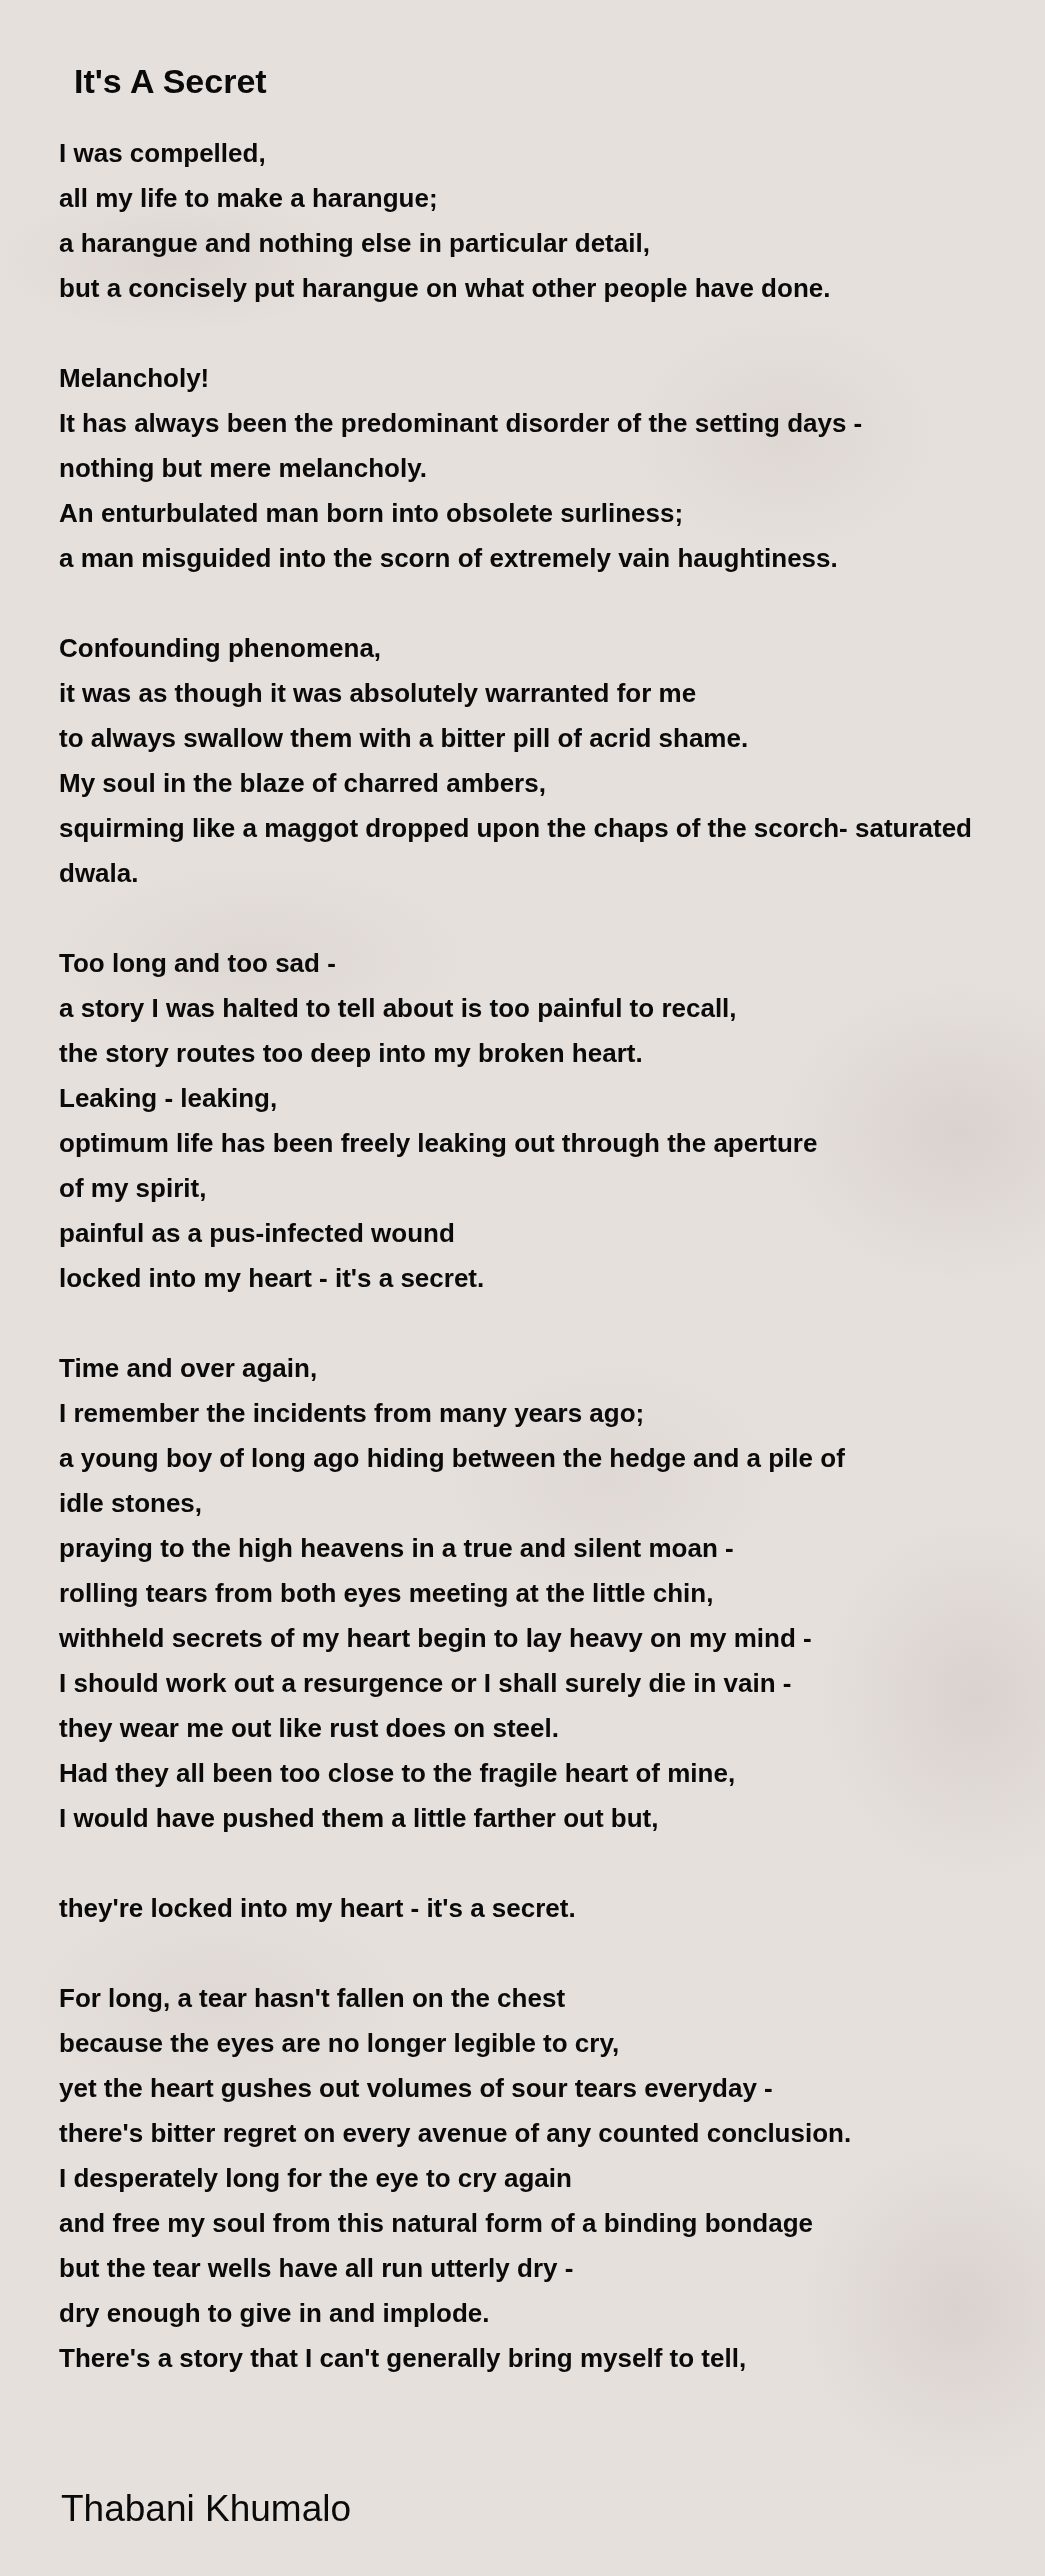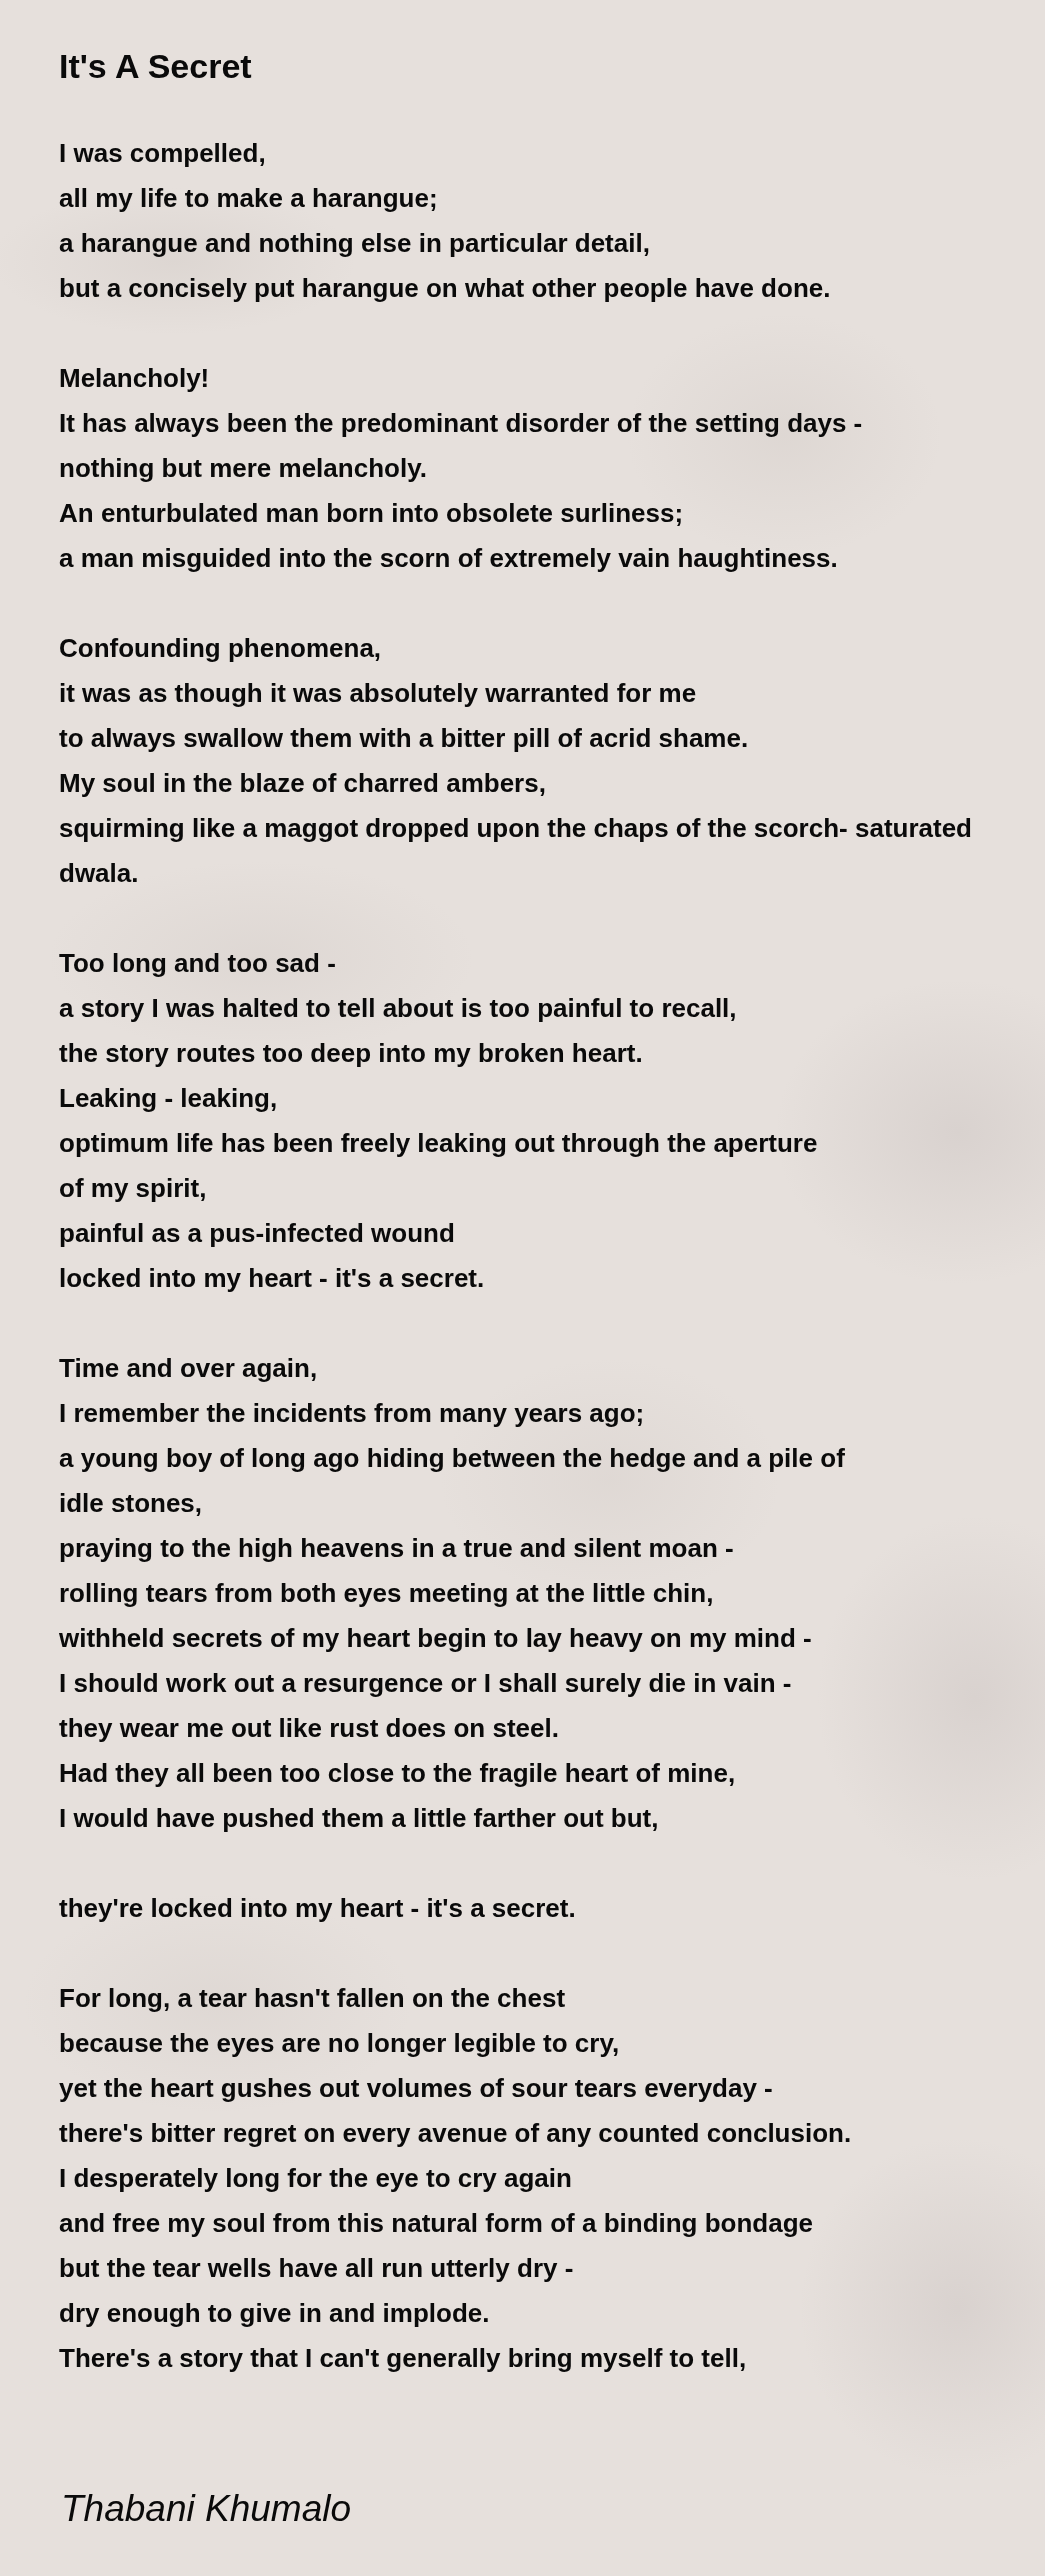--- a/index.html
+++ b/index.html
@@ -18,21 +18,21 @@
       radial-gradient(ellipse 226px 261px at 975px 1698px, rgba(170,160,160,0.22), transparent 70%),
       radial-gradient(ellipse 279px 157px at 218px 2003px, rgba(180,170,165,0.15), transparent 70%),
       radial-gradient(ellipse 226px 244px at 958px 2308px, rgba(170,160,160,0.22), transparent 70%);
     font-family: "Liberation Sans", sans-serif;
     color: #0a0a0a;
   }
   .title {
     position: absolute;
     left: 59px;
     top: 42px;
-    margin: 0;
+    margin: 15px;
     font-size: 34px;
     font-weight: bold;
     line-height: 49px;
     white-space: nowrap;
   }
   .poem {
     position: absolute;
     left: 59px;
     top: 131px;
     width: 1045px;
@@ -45,21 +45,20 @@
     font-weight: bold;
     line-height: 45px;
     height: 45px;
     white-space: nowrap;
   }
   .author {
     position: absolute;
     left: 61px;
     top: 2486px;
     font-size: 37px;
-    font-style: italic;
     font-weight: normal;
     line-height: 45px;
     white-space: nowrap;
   }
 </style>
 </head>
 <body>
 
 <h1 class="title">It's A Secret</h1>
 

